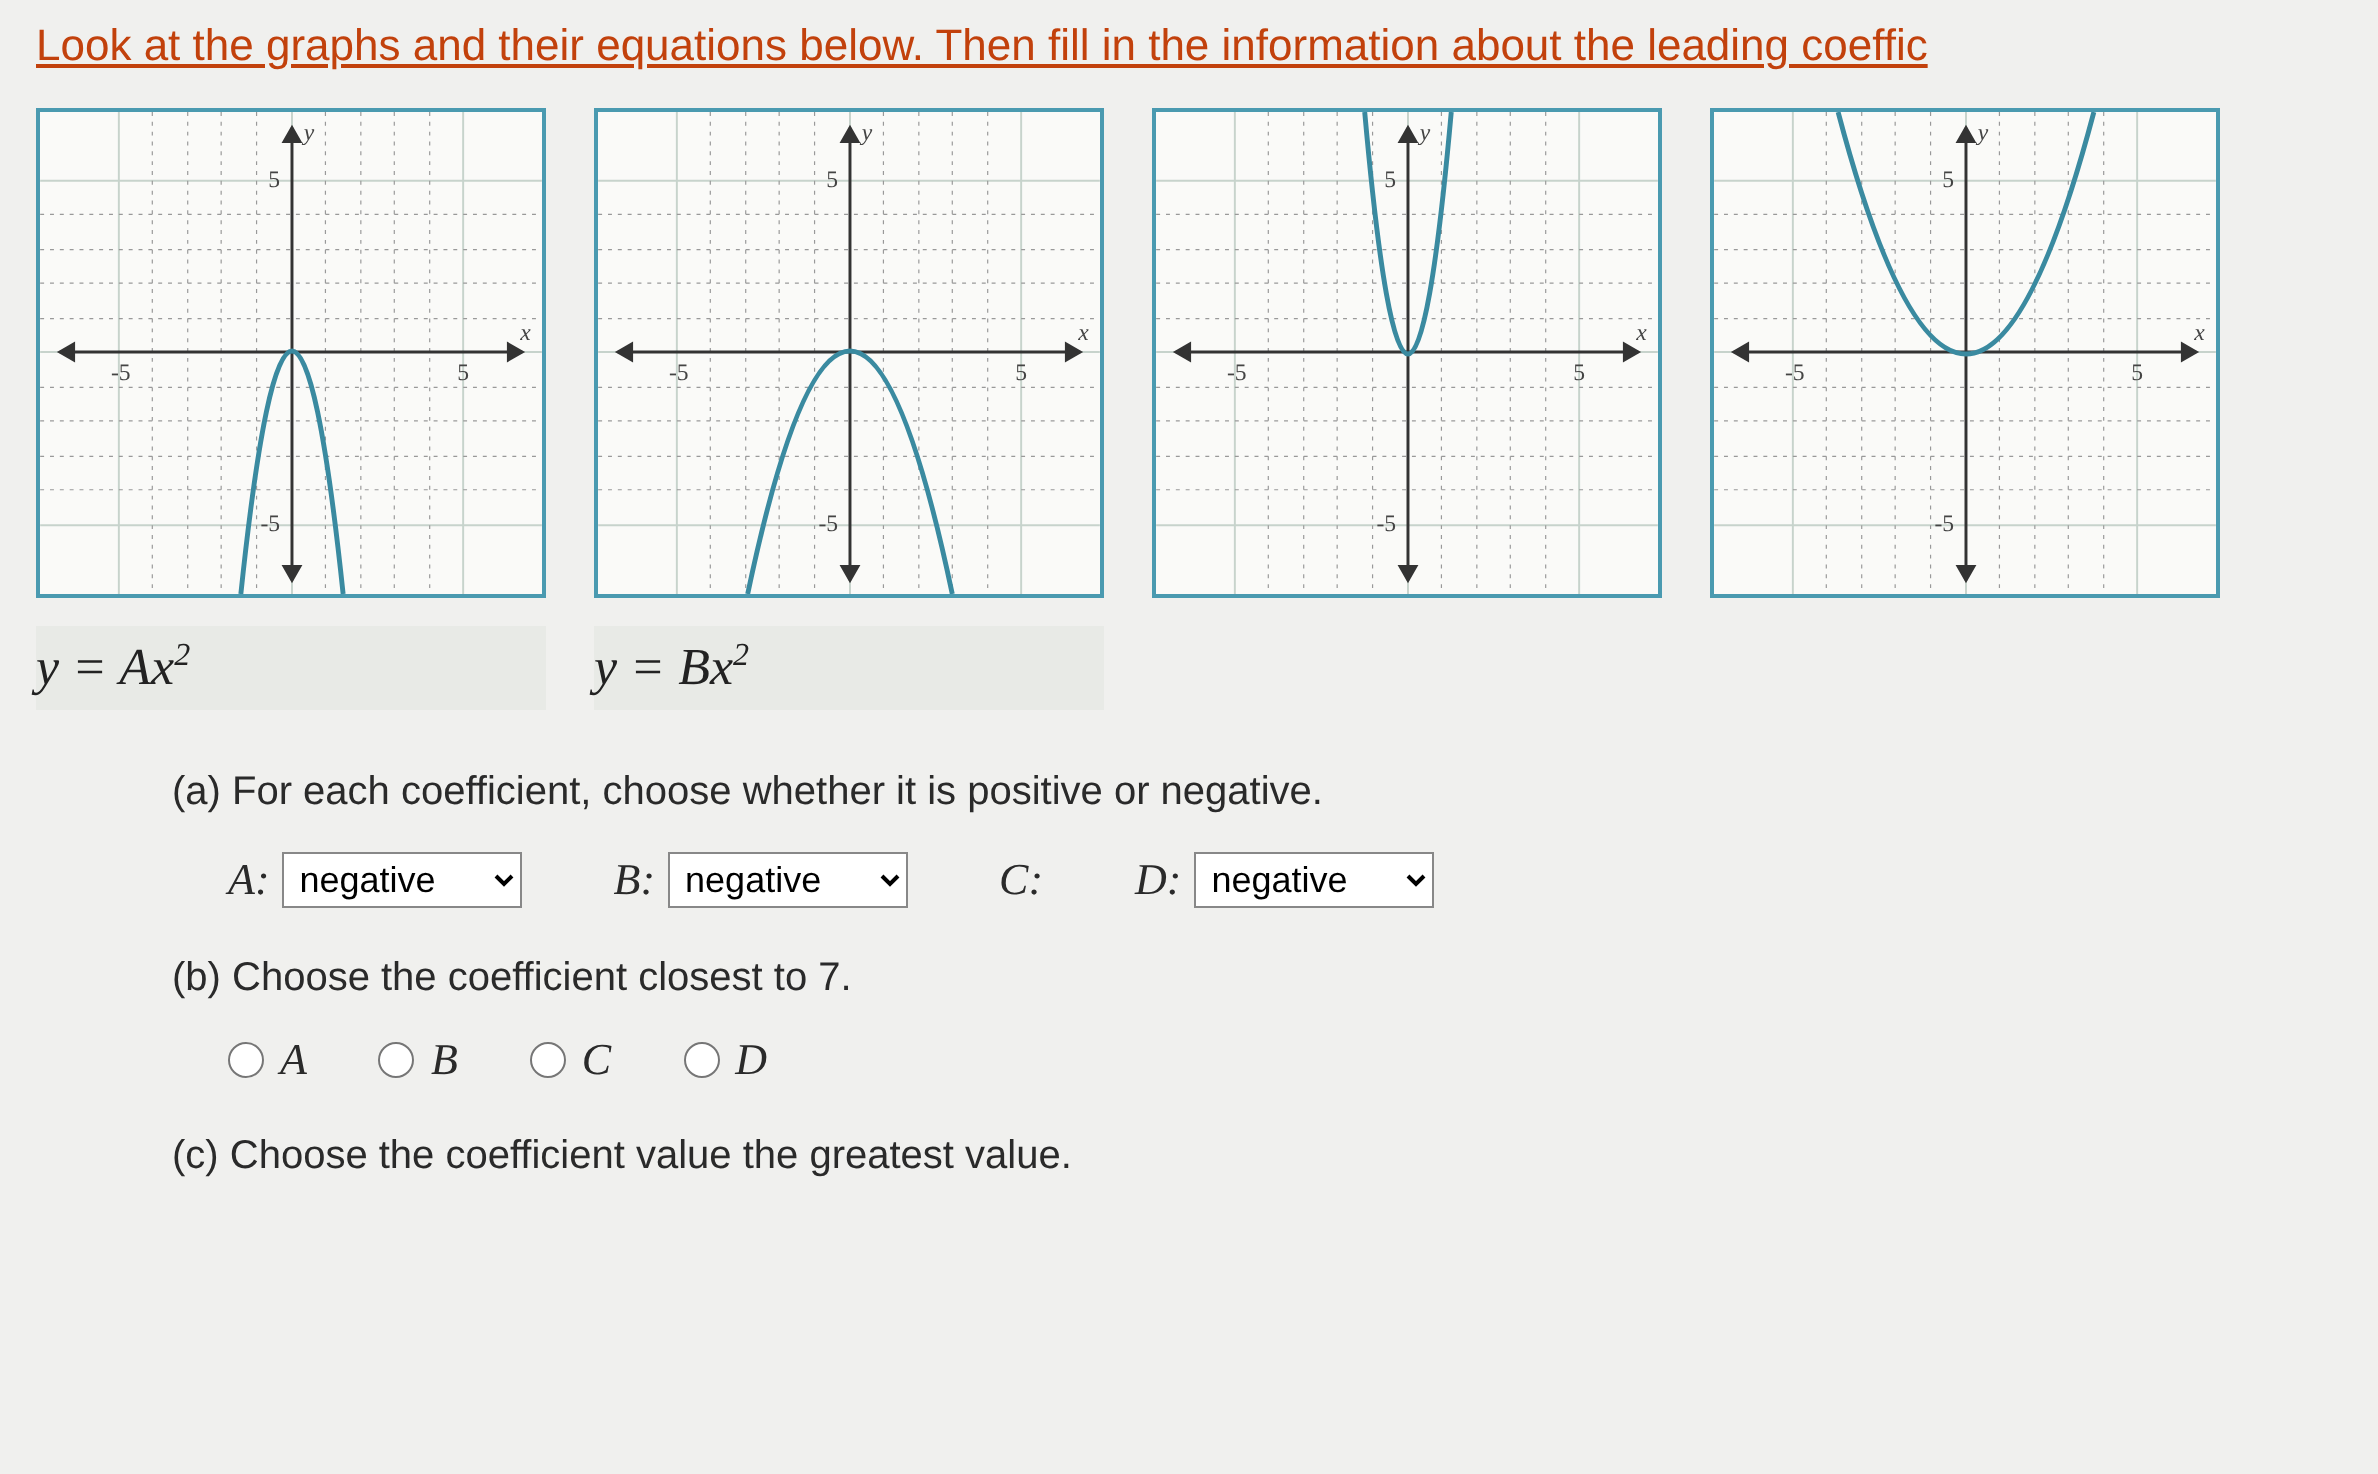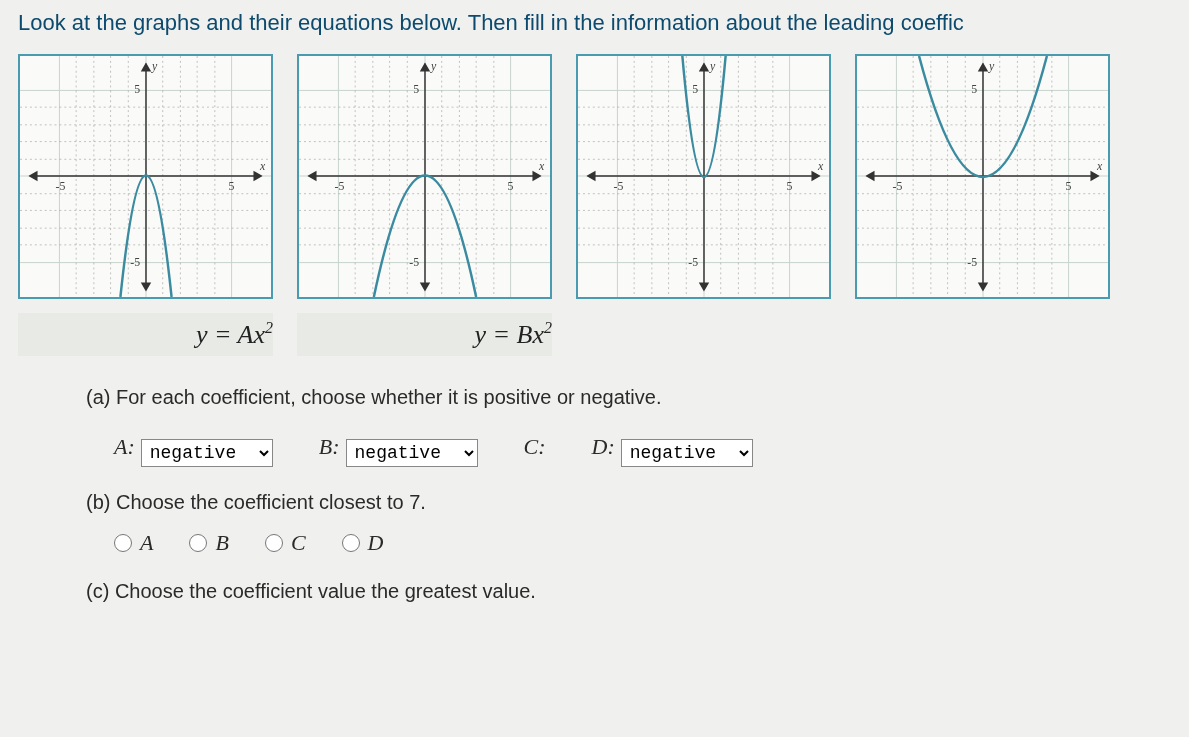--- a/index.html
+++ b/index.html
@@ -4,49 +4,49 @@
 <style>
   * { box-sizing: border-box; margin: 0; padding: 0; }
   body {
     font-family: Verdana, Geneva, sans-serif;
     font-size: 20px;
     color: #333;
     background: #f0f0ee;
     padding: 10px 0 20px 18px;
     width: 1189px;
   }
-  .instruction { margin-bottom: 18px; font-size: 22px; color: #0c4a6e; }
+  .instruction { margin-bottom: 18px; font-size: 22px; color: #c2410c; text-decoration: underline; }
   .graphs-row { display: flex; gap: 24px; margin-bottom: 14px; }
   .graph-cell { flex: 0 0 auto; width: 255px; }
   .graph-box {
     width: 255px; height: 245px;
     border: 2px solid #4a9ab0;
     background: #fafaf8;
     position: relative;
   }
   .graph-box svg { width: 100%; height: 100%; display: block; }
   .eqn-row { display: flex; gap: 24px; margin-bottom: 30px; }
   .eqn-cell {
-    width: 255px; text-align: right;
+    width: 255px; text-align: left;
     font-family: 'Times New Roman', serif;
     font-style: italic; font-size: 26px;
     background: #e8eae6; padding: 6px 0;
     color: #222;
   }
   .eqn-cell sup { font-size: 16px; vertical-align: super; }
   .questions { padding-left: 68px; }
   .q { margin-bottom: 24px; font-size: 20px; color: #2a2a2a; }
   .q .label { display: inline; }
   .coef-row { margin-top: 18px; display: flex; gap: 46px; align-items: center; padding-left: 28px; }
   .coef { display: flex; align-items: center; gap: 6px; }
   .coef .letter { font-family: 'Times New Roman', serif; font-style: italic; font-size: 22px; }
   select.sign {
-    font-family: Liberation Mono, monospace; font-size: 18px;
-    padding: 2px 4px; width: 132px;
-    border: 1px solid #888; background: #fff; margin-top: 12px;
+    font-family: Liberation Sans, sans-serif; font-size: 18px;
+    padding: 2px 4px; width: 120px;
+    border: 1px solid #888; background: #fff;
   }
   .radio-row { margin-top: 16px; padding-left: 28px; display: flex; gap: 36px; align-items: center; }
   .radio-opt { display: flex; align-items: center; gap: 8px; }
   .radio-opt input { width: 18px; height: 18px; }
   .radio-opt .letter { font-family: 'Times New Roman', serif; font-style: italic; font-size: 22px; }
 </style>
 </head>
 <body>
 
 <div class="instruction">Look at the graphs and their equations below. Then fill in the information about the leading coeffic</div>

